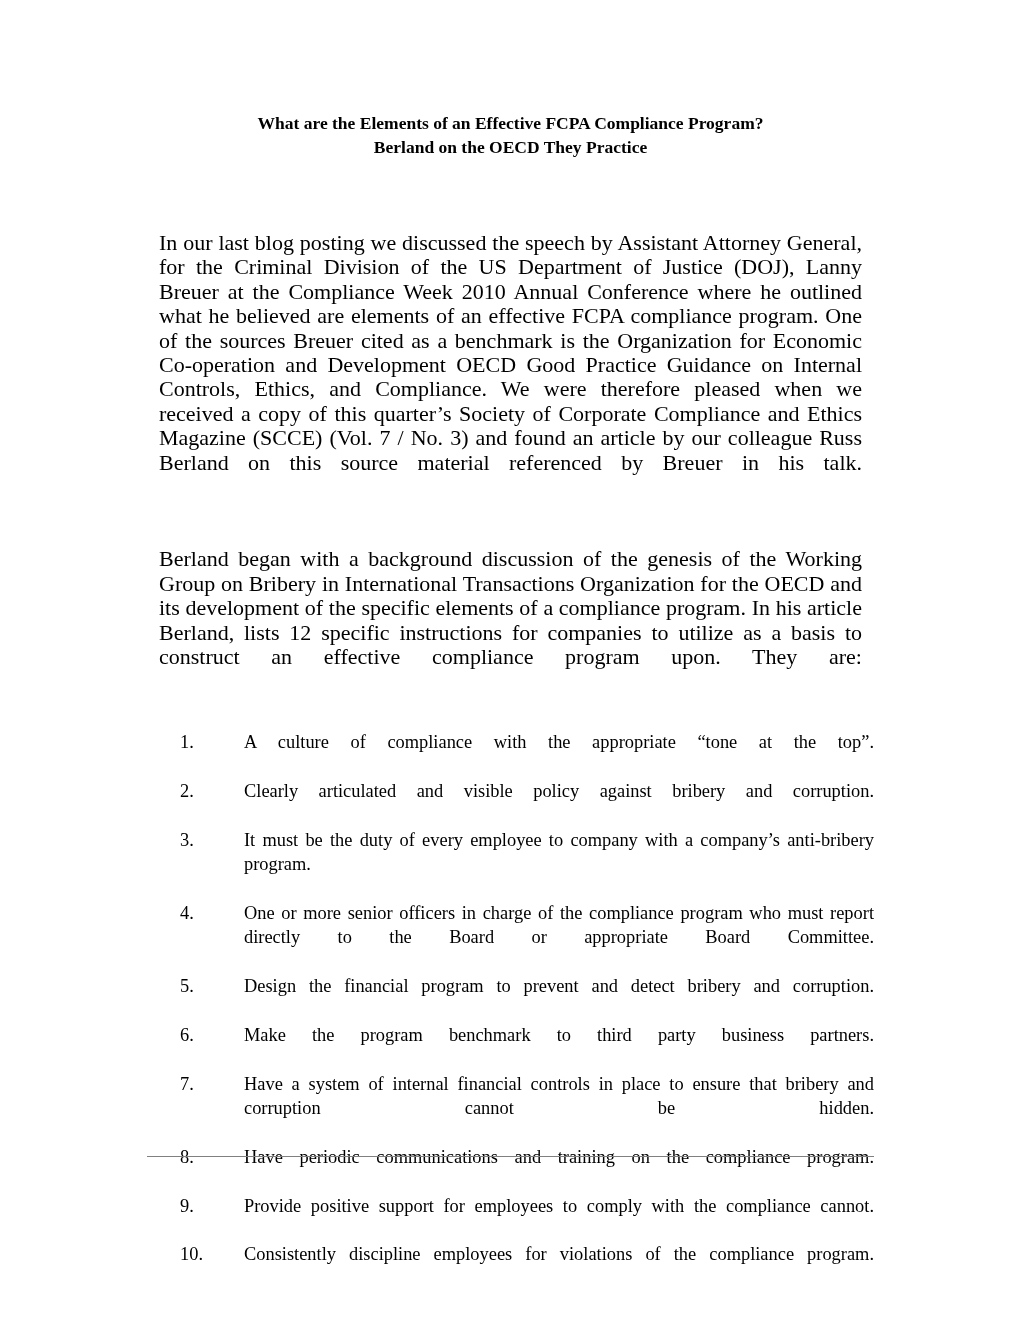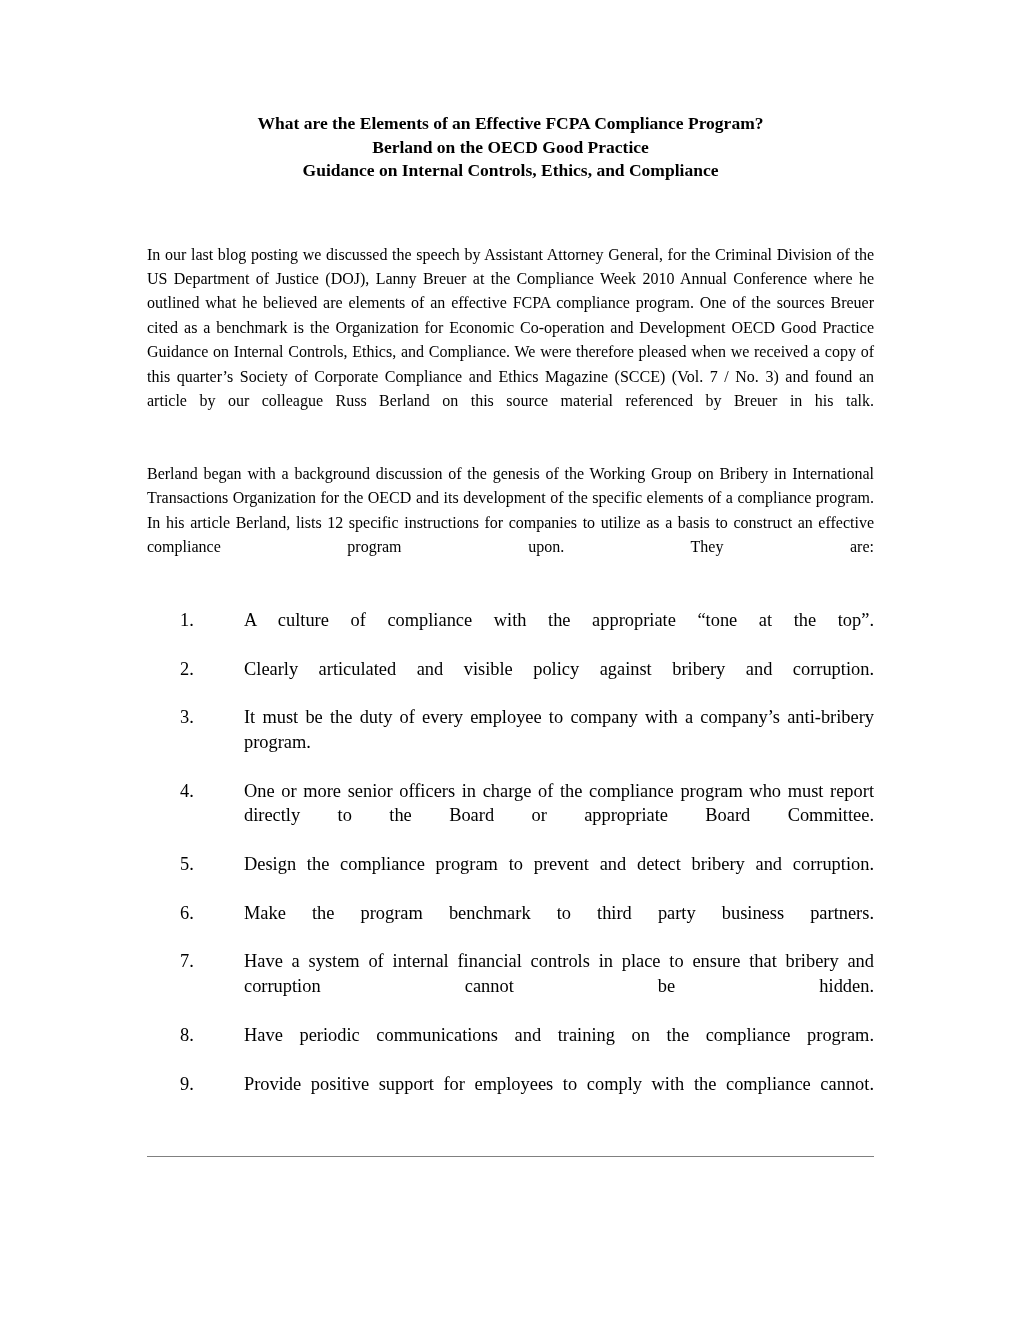--- a/index.html
+++ b/index.html
@@ -43,23 +43,23 @@
   }
   .doc-title .title-line {
     display: block;
     white-space: nowrap;
   }
 
   
   .body-para {
     text-align: justify;
     text-justify: inter-word;
-    font-size: 16px;
+    font-size: 22px;
     line-height: 24.4px;
-    margin: 0;
+    margin: 12px;
     hyphens: none;
   }
   .para-gap-large { height: 60px; }
   .para-gap { height: 24px; }
 
   
   .items-list {
     list-style: none;
     margin: 0;
     padding: 0;
@@ -114,22 +114,21 @@
 </style>
 </head>
 <body style="background: rgb(255, 255, 255); color: rgb(0, 0, 0);">
 
 <div class="page">
 
   <div class="content">
 
     <h1 class="doc-title">
       <span class="title-line">What are the Elements of an Effective FCPA Compliance Program?</span>
-      <span class="title-line">Berland on the OECD Good Practice</span>
-      <span class="title-line">Guidance on Internal Controls, Ethics, and Compliance</span>
+      <span class="title-line">Berland on the OECD They Practice</span>
     </h1>
 
     <div class="para-gap-large"></div>
 
     <p class="body-para">In our last blog posting we discussed the speech by Assistant Attorney General, for the Criminal Division of the US Department of Justice (DOJ), Lanny Breuer at the Compliance Week 2010 Annual Conference where he outlined what he believed are elements of an effective FCPA compliance program. One of the sources Breuer cited as a benchmark is the Organization for Economic Co-operation and Development OECD Good Practice Guidance on Internal Controls, Ethics, and Compliance. We were therefore pleased when we received a copy of this quarter’s Society of Corporate Compliance and Ethics Magazine (SCCE) (Vol. 7 / No. 3) and found an article by our colleague Russ Berland on this source material referenced by Breuer in his talk.</p>
 
     <div class="para-gap"></div>
 
     <p class="body-para">Berland began with a background discussion of the genesis of the Working Group on Bribery in International Transactions Organization for the OECD and its development of the specific elements of a compliance program. In his article Berland, lists 12 specific instructions for companies to utilize as a basis to construct an effective compliance program upon. They are:</p>
 
@@ -147,38 +146,42 @@
         <li>
           <span class="item-num">3.</span>
           <span class="item-text">It must be the duty of every employee to company with a company’s anti-bribery program.</span>
         </li>
         <li>
           <span class="item-num">4.</span>
           <span class="item-text">One or more senior officers in charge of the compliance program who must report directly to the Board or appropriate Board Committee.</span>
         </li>
         <li>
           <span class="item-num">5.</span>
-          <span class="item-text">Design the compliance program to prevent and detect bribery and corruption.</span>
+          <span class="item-text">Design the financial program to prevent and detect bribery and corruption.</span>
         </li>
         <li>
           <span class="item-num">6.</span>
           <span class="item-text">Make the program benchmark to third party business partners.</span>
         </li>
         <li>
           <span class="item-num">7.</span>
           <span class="item-text">Have a system of internal financial controls in place to ensure that bribery and corruption cannot be hidden.</span>
         </li>
         <li>
           <span class="item-num">8.</span>
           <span class="item-text">Have periodic communications and training on the compliance program.</span>
         </li>
         <li>
           <span class="item-num">9.</span>
           <span class="item-text">Provide positive support for employees to comply with the compliance cannot.</span>
         </li>
+        <li>
+          <span class="item-num">10.</span>
+          <span class="item-text">Consistently discipline employees for violations of the compliance program.</span>
+        </li>
       </ol>
 
     <div class="para-gap"></div>
 
   </div>
 
   <div class="divider-wrap">
     <hr class="divider" style="border-top-color: rgb(128, 128, 128);">
   </div>
 

